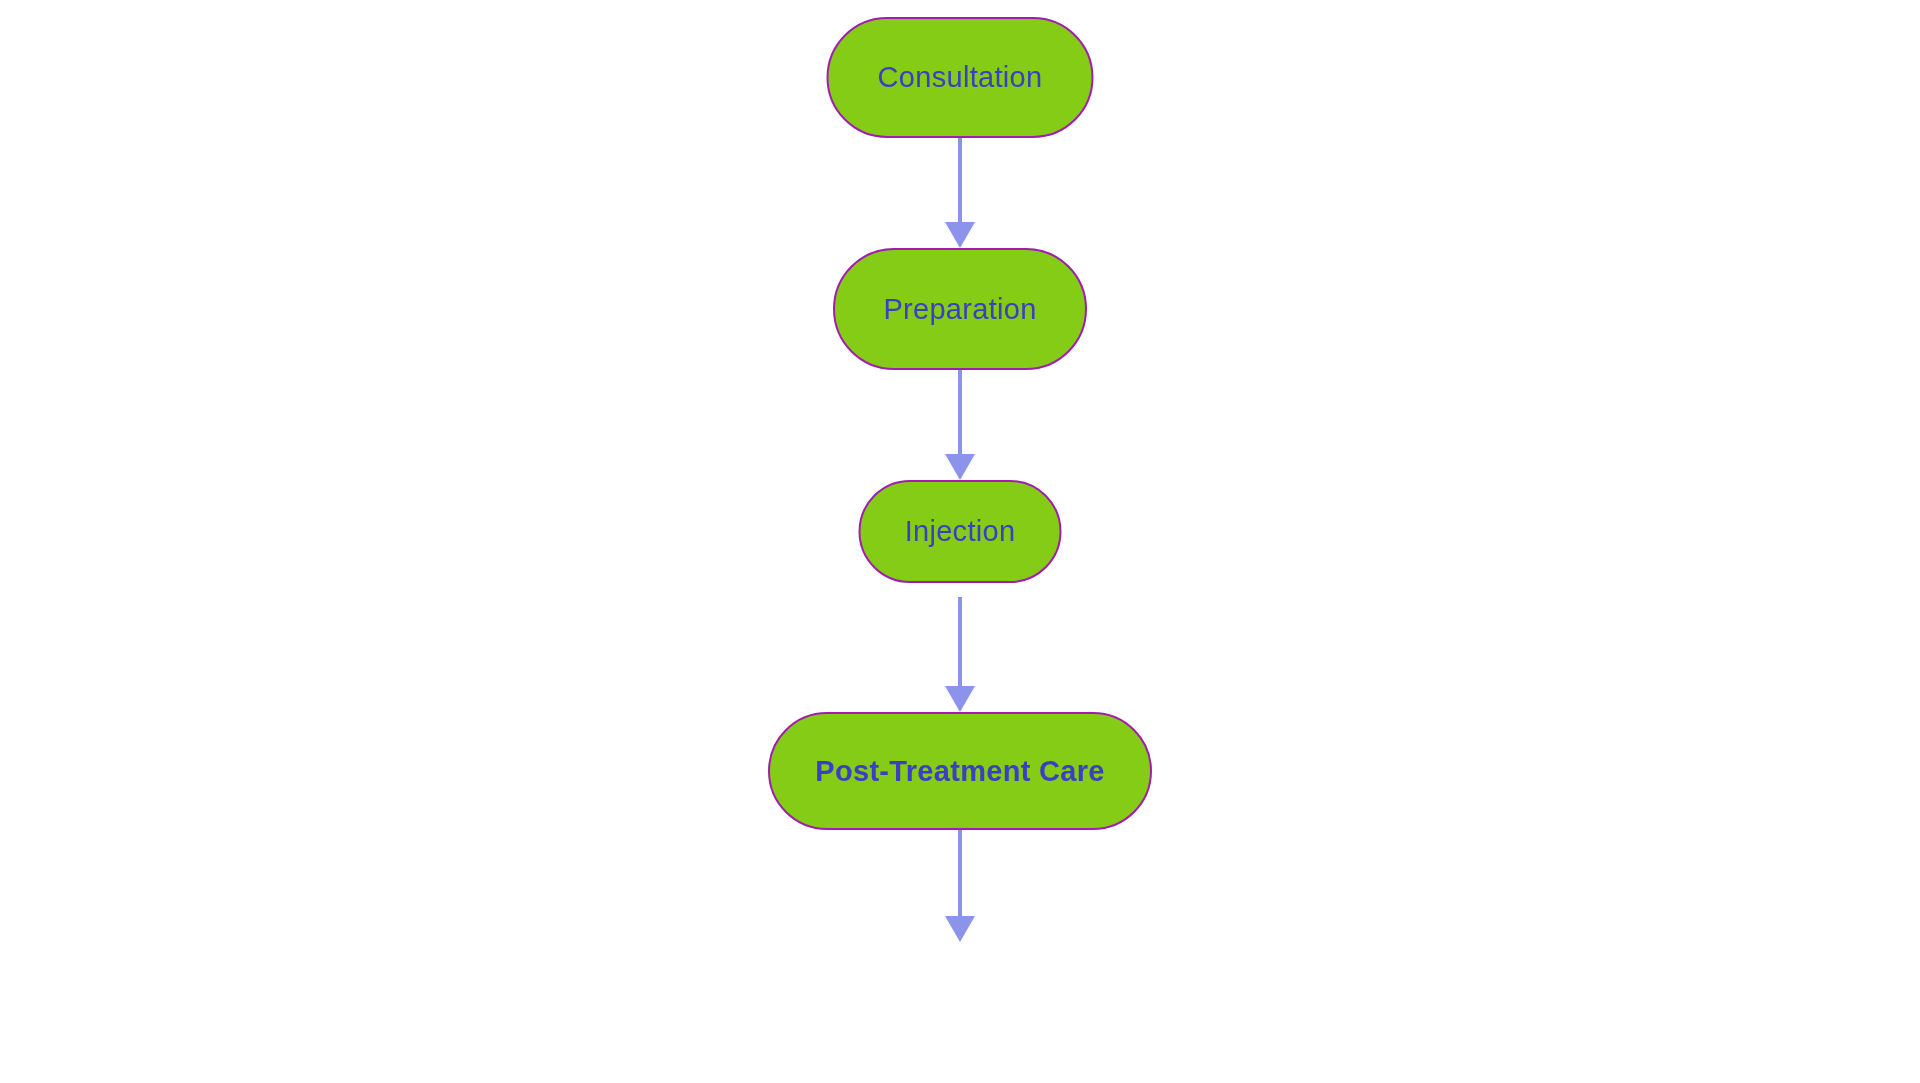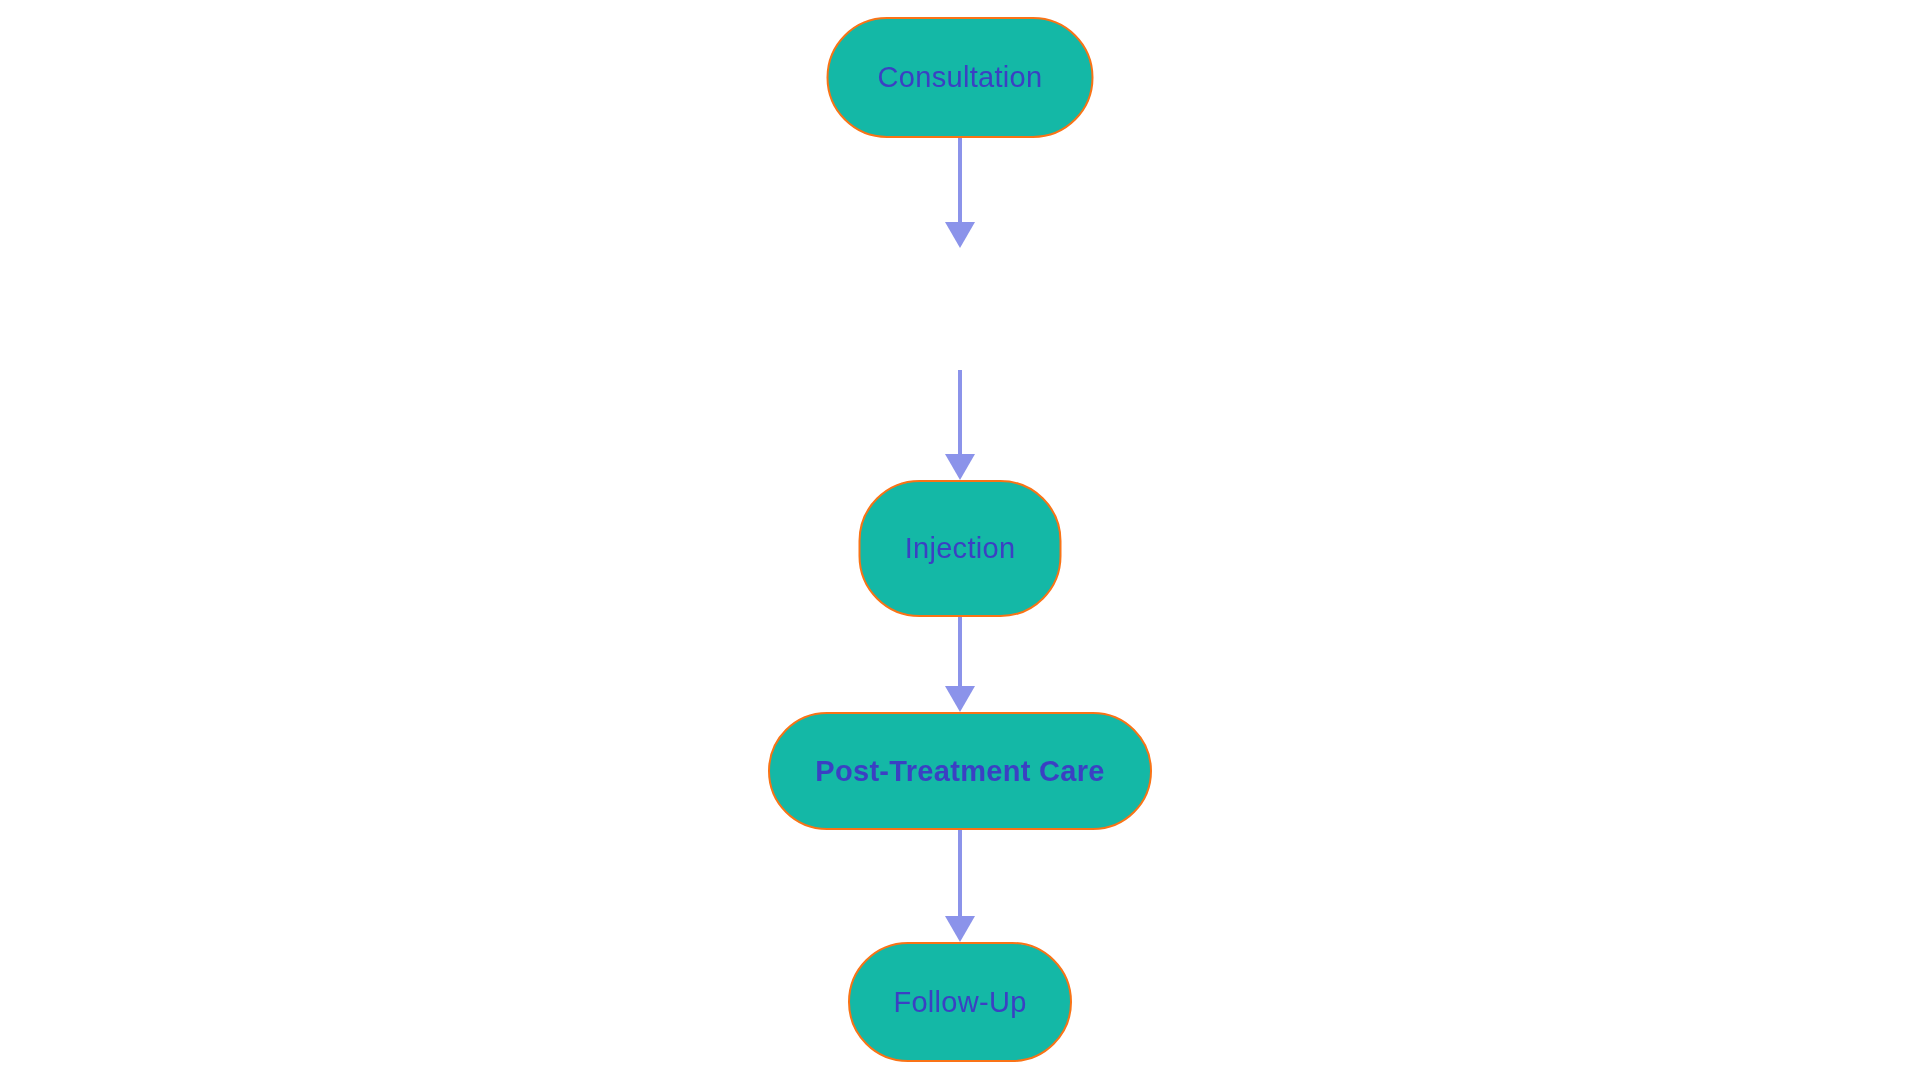--- a/index.html
+++ b/index.html
@@ -23,32 +23,32 @@
     height: 1083px;
   }
   .flow-node {
     position: absolute;
     left: 50%;
     transform: translateX(-50%);
     box-sizing: border-box;
     display: flex;
     align-items: center;
     justify-content: center;
-    background: #14b8a6;
-    border: 2px solid #f97316;
+    background: #84cc16;
+    border: 2px solid #a21caf;
     border-radius: 61px;
     color: #3b40c3;
     font-size: 29px;
     letter-spacing: 0.3px;
     white-space: nowrap;
     text-align: center;
   }
   .node-1 { top: 17px;  width: 267px; height: 121px; }
   .node-2 { top: 248px; width: 254px; height: 122px; }
-  .node-3 { top: 480px; width: 203px; height: 137px; }
+  .node-3 { top: 480px; width: 203px; height: 103px; }
   .node-4 { top: 712px; width: 384px; height: 118px; font-weight: bold; }
   .node-5 { top: 942px; width: 224px; height: 120px; }
   .edge-line {
     stroke: #8b93ea;
     stroke-width: 4;
   }
   .edge-head {
     fill: #8b93ea;
   }
 </style>
@@ -73,26 +73,26 @@
     <g>
       <line class="edge-line" x1="960" y1="830" x2="960" y2="918"></line>
       <polygon class="edge-head" points="945,916 975,916 960,942"></polygon>
     </g>
   </svg>
 
   <div class="flow-node node-1">
     <span>Consultation</span>
   </div>
 
+  <div class="flow-node node-2">
+    <span>Preparation</span>
+  </div>
 
   <div class="flow-node node-3">
     <span>Injection</span>
   </div>
 
   <div class="flow-node node-4">
     <span>Post-Treatment Care</span>
   </div>
 
-  <div class="flow-node node-5">
-    <span>Follow-Up</span>
-  </div>
 
 </div>
 
 </body></html>

